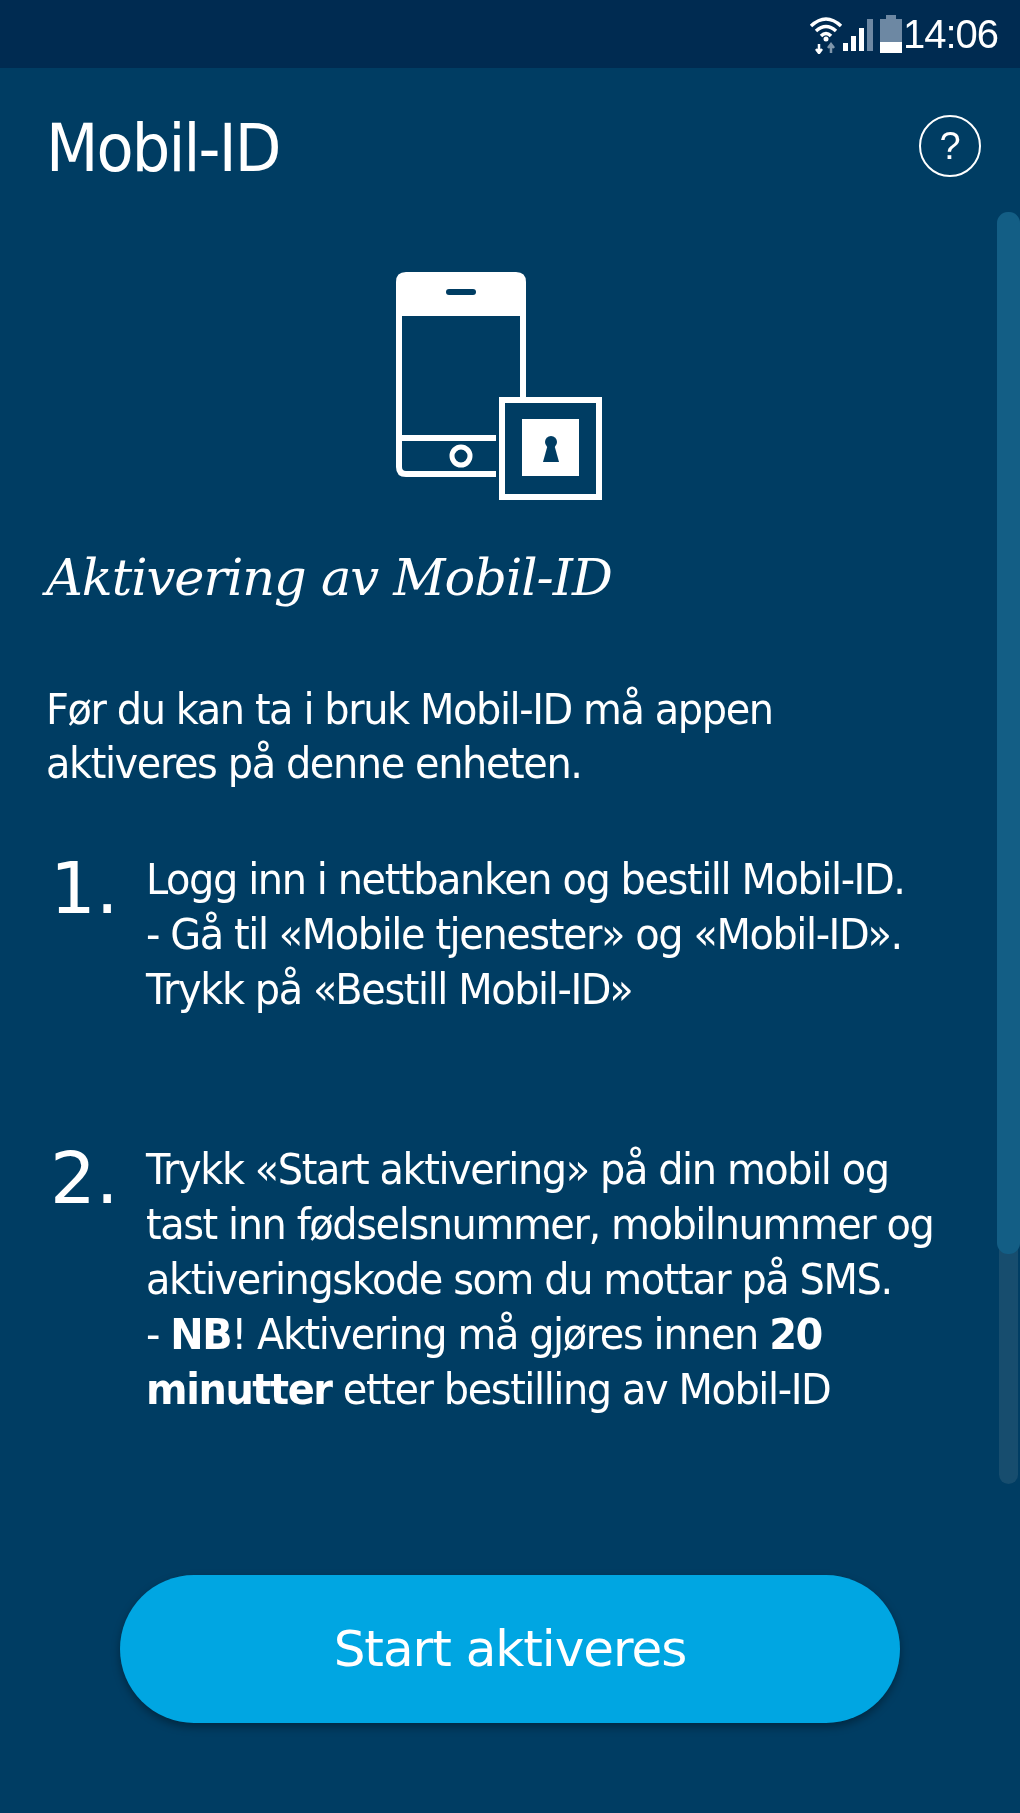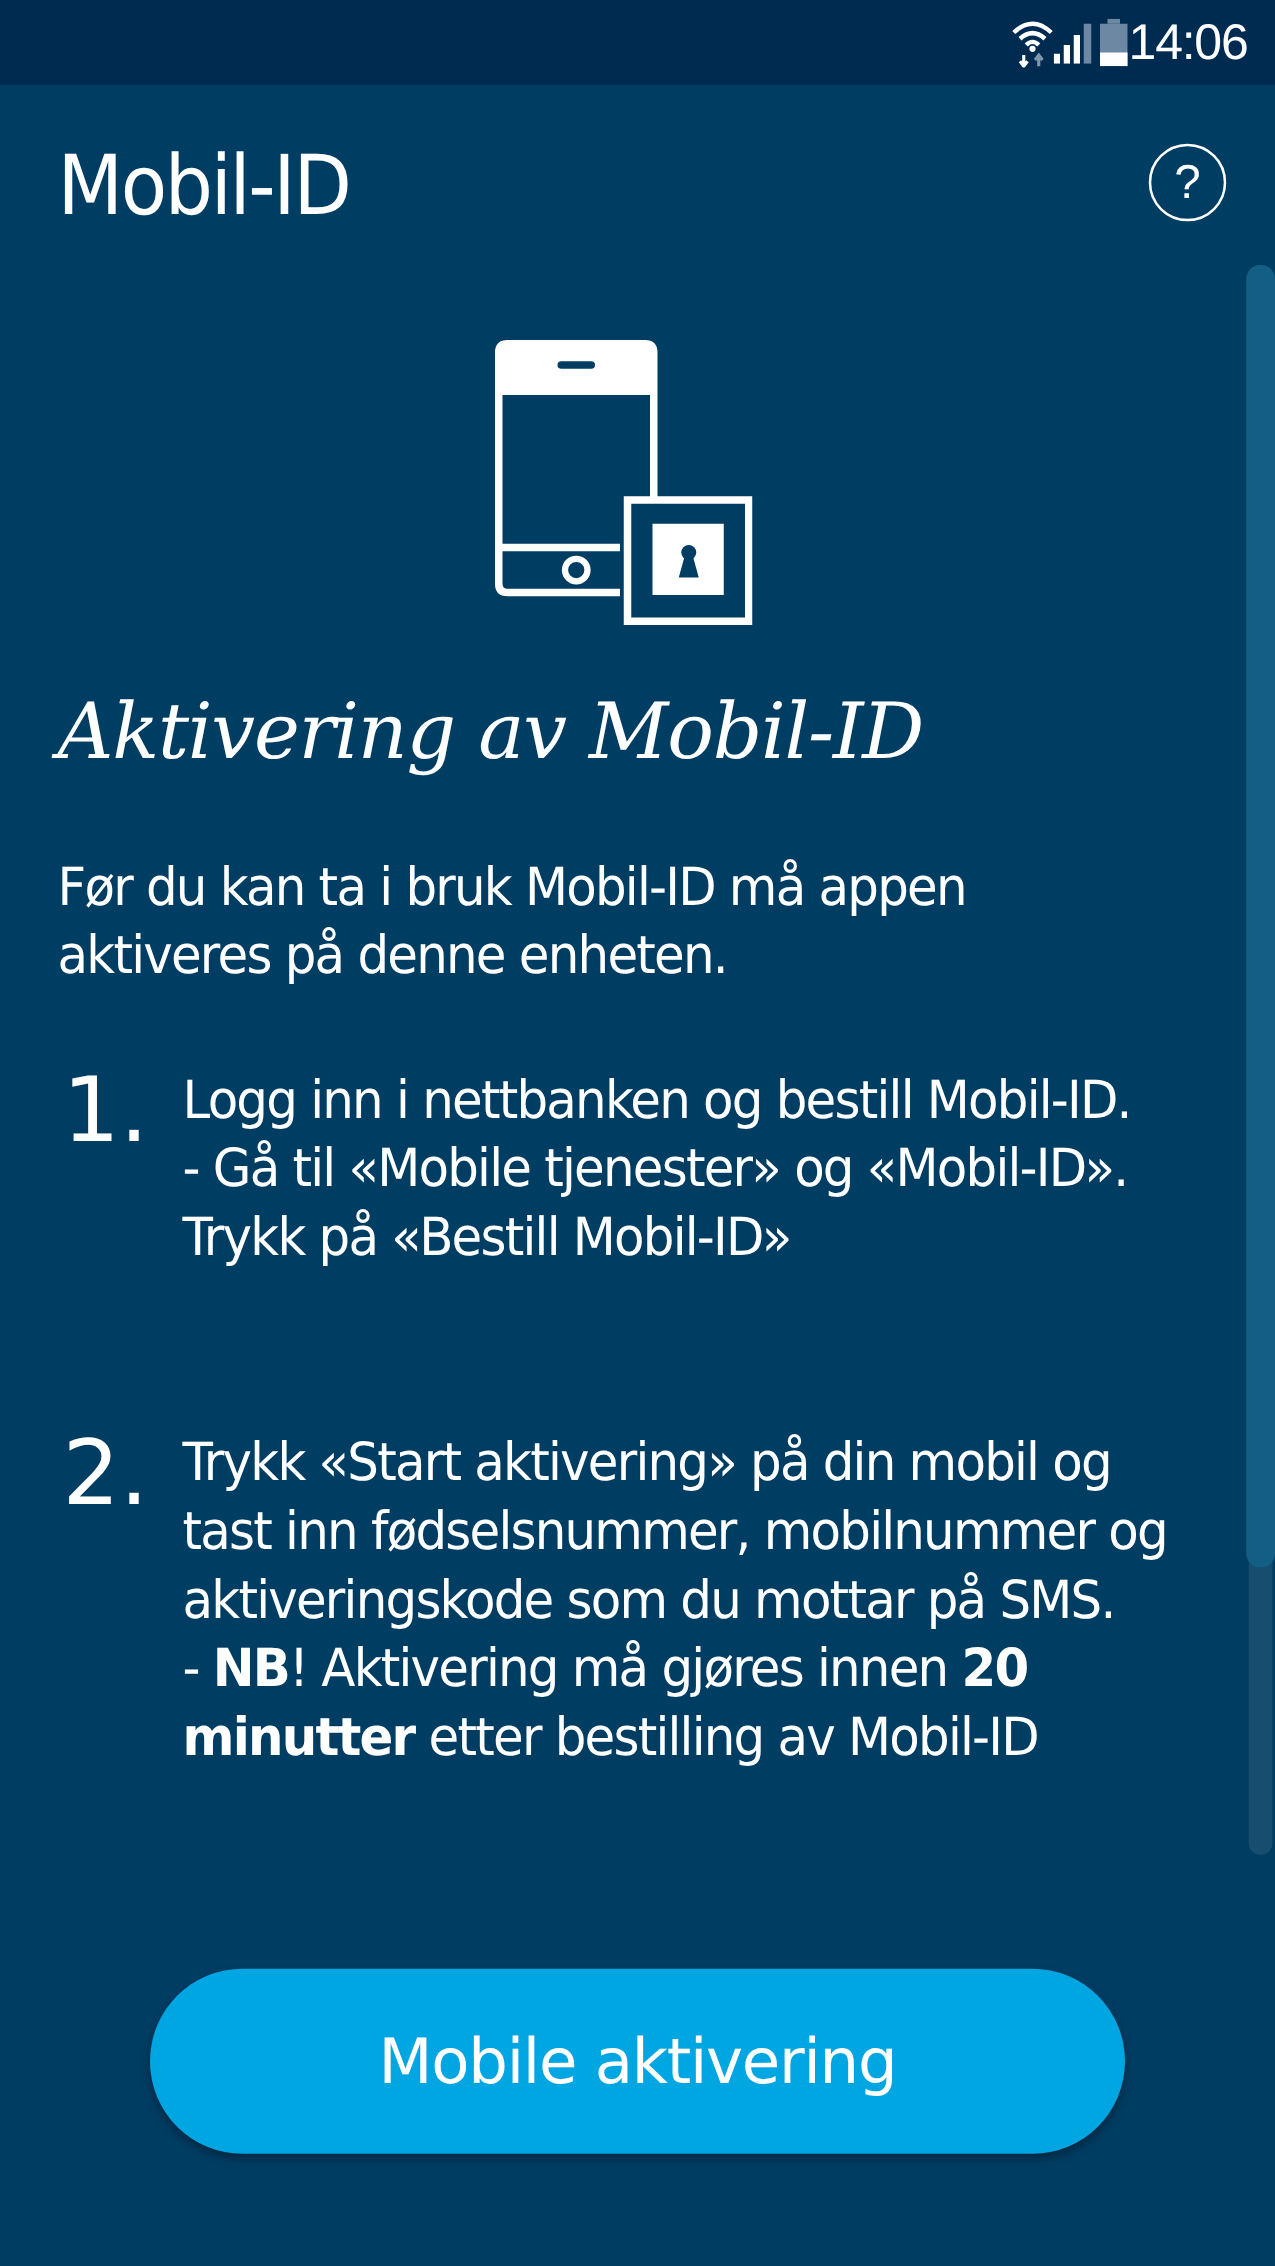--- a/index.html
+++ b/index.html
@@ -4,21 +4,21 @@
 <style>
   html, body { margin:0; padding:0; }
   body { width:1020px; height:1813px; background:#003d63; color:#fff; font-family:"Liberation Sans", sans-serif; position:relative; overflow:hidden; }
   .statusbar { position:absolute; left:0; top:0; width:1020px; height:68px; background:#002b51; }
   .sb-right { position:absolute; right:22px; top:10px; height:48px; display:flex; align-items:center; gap:0; }
   .sb-time { font-size:40px; font-family:"Liberation Sans", sans-serif; letter-spacing:-1px; }
   .appbar { position:absolute; left:0; top:68px; width:940px; height:160px; }
   .app-title { position:absolute; left:46px; top:42px; font-size:66px; font-family:"DejaVu Sans", sans-serif; font-weight:normal; letter-spacing:-2px; transform:scaleX(0.92); transform-origin:left; }
   .help-btn { position:absolute; left:919px; top:47px; width:62px; height:62px; border:2.5px solid #fff; border-radius:50%; display:flex; align-items:center; justify-content:center; font-size:38px; box-sizing:border-box; }
   .illustration { position:absolute; left:396px; top:272px; width:206px; height:228px; }
-  .heading { position:absolute; left:46px; top:548px; font-family:"DejaVu Serif", serif; font-style:italic; font-size:62px; letter-spacing:-1px; white-space:nowrap; }
+  .heading { position:absolute; left:46px; top:548px; font-family:"DejaVu Serif", serif; font-style:italic; font-size:51px; letter-spacing:-1px; white-space:nowrap; }
   .intro { position:absolute; left:46px; top:683px; width:920px; font-size:42px; line-height:54px; font-family:"DejaVu Sans", sans-serif; letter-spacing:-1.5px; transform:scaleX(0.95); transform-origin:left; }
   .step { position:absolute; left:46px; width:920px; }
   .step-num { position:absolute; left:4px; top:0; font-size:72px; font-family:"DejaVu Sans", sans-serif; font-weight:normal; line-height:72px; }
   .step-text { position:absolute; left:100px; top:0; width:860px; font-size:42px; line-height:55px; font-family:"DejaVu Sans", sans-serif; letter-spacing:-1.5px; transform:scaleX(0.95); transform-origin:left; }
   .step-text b { font-weight:bold; }
   .scroll-track { position:absolute; left:999px; top:212px; width:19px; height:1272px; border-radius:10px; background:#174d6e; }
   .scroll-thumb { position:absolute; left:997px; top:212px; width:23px; height:1042px; border-radius:11px; background:#135e85; }
   .start-btn { position:absolute; left:120px; top:1575px; width:780px; height:148px; border-radius:74px; background:#00a6e2; box-shadow:0 4px 8px rgba(0,0,0,0.35); border:none; color:#fff; font-size:50px; font-family:"DejaVu Sans", sans-serif; display:flex; align-items:center; justify-content:center; letter-spacing:-1px; }
 </style>
 </head>
@@ -89,13 +89,13 @@
   <div class="step-num">2.</div>
   <div class="step-text">
     <div>Trykk «Start aktivering» på din mobil og tast inn fødselsnummer, mobilnummer og aktiveringskode som du mottar på SMS.</div>
     <div><span>- </span><b>NB</b><span>! Aktivering må gjøres innen </span><b>20 minutter</b><span> etter bestilling av Mobil-ID</span></div>
   </div>
 </div>
 
 <div class="scroll-track"></div>
 <div class="scroll-thumb"></div>
 
-<button class="start-btn">Mobile aktivering</button>
+<button class="start-btn">Start aktiveres</button>
 
 </body></html>

